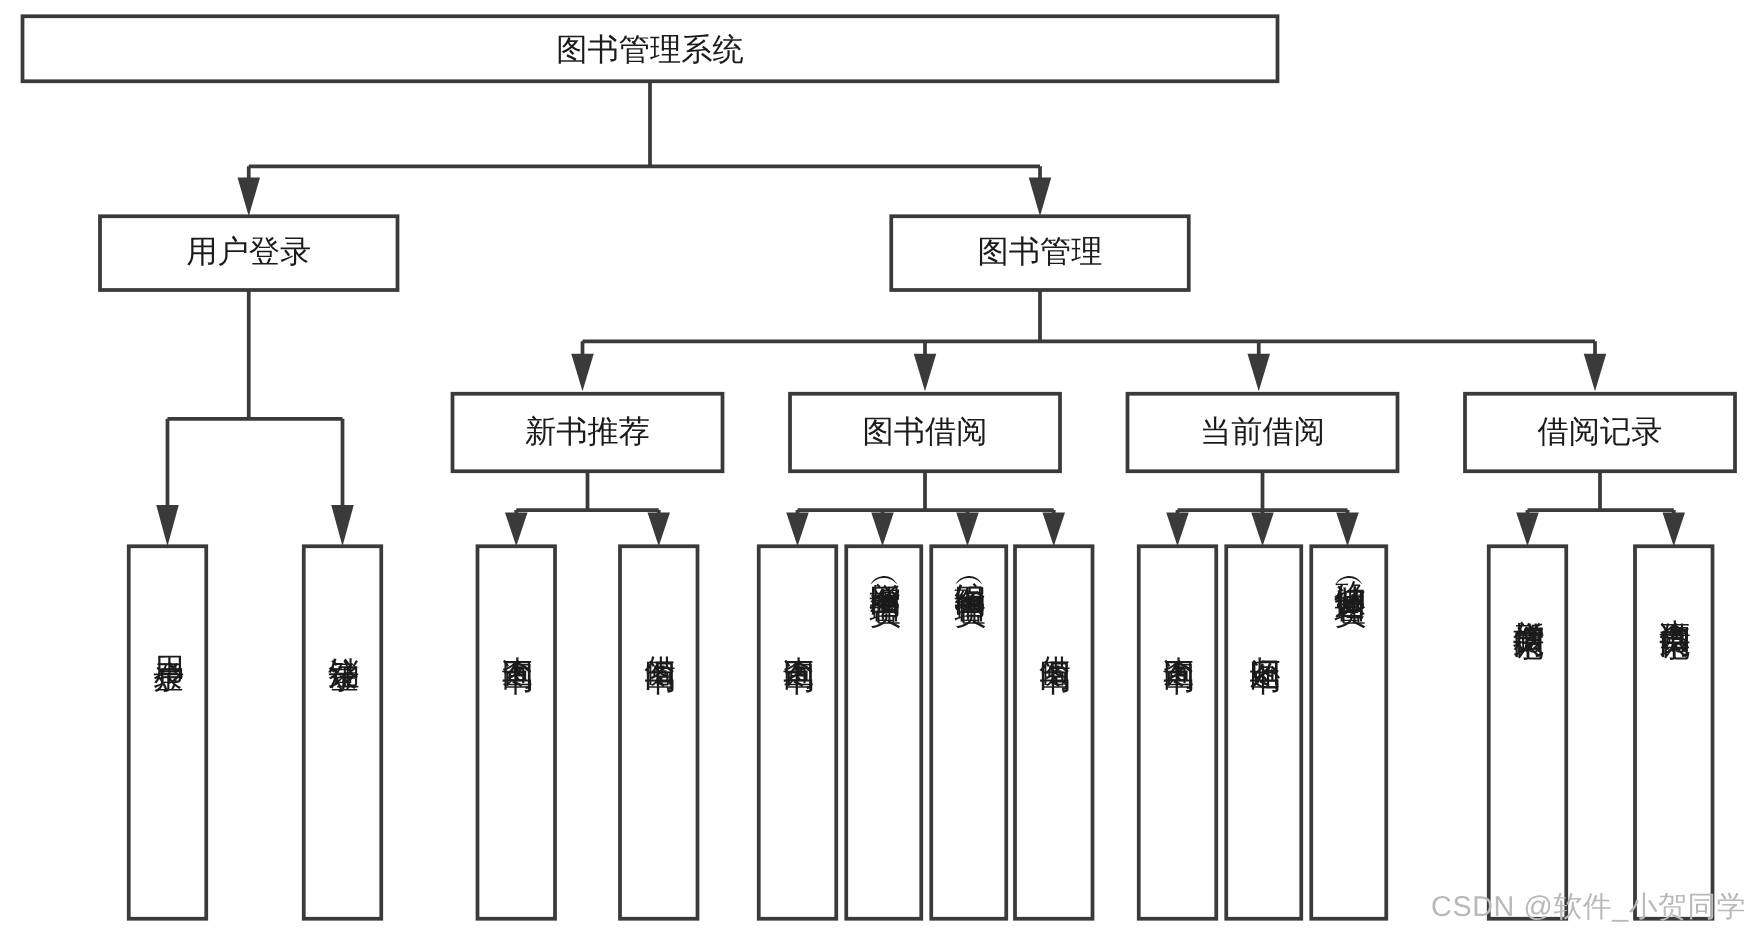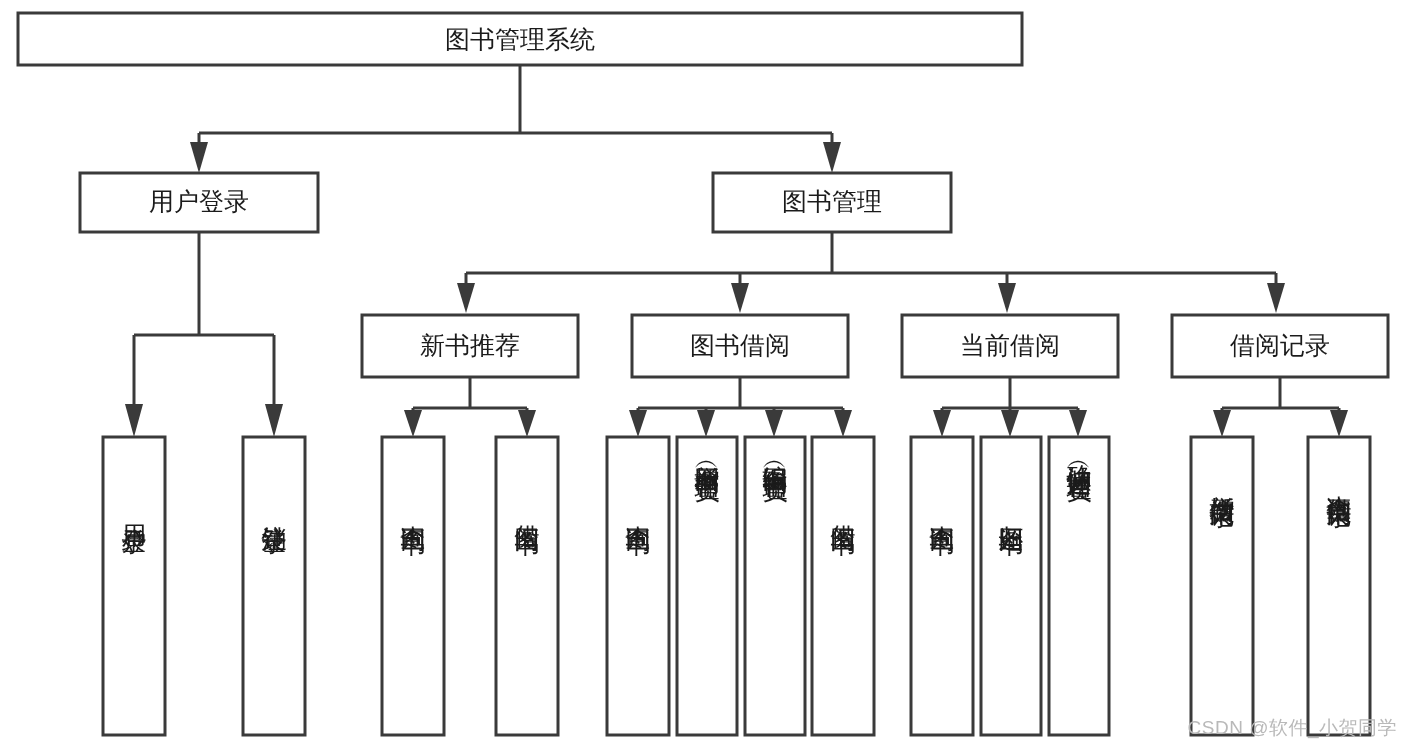--- a/index.html
+++ b/index.html
@@ -62,21 +62,21 @@
     letter-spacing: 2px;
     white-space: nowrap;
     text-align: start;
     pointer-events: none;
   }
   .watermark {
     position: absolute;
     right: 8px;
     bottom: 6px;
     font-family: "Liberation Sans", "DejaVu Sans", sans-serif;
-    font-size: 19px;
+    font-size: 23px;
     color: #b9b9b9;
     letter-spacing: 0.5px;
     white-space: nowrap;
     user-select: none;
   }
 </style>
 </head>
 <body>
 
 <div id="diagram-root">

